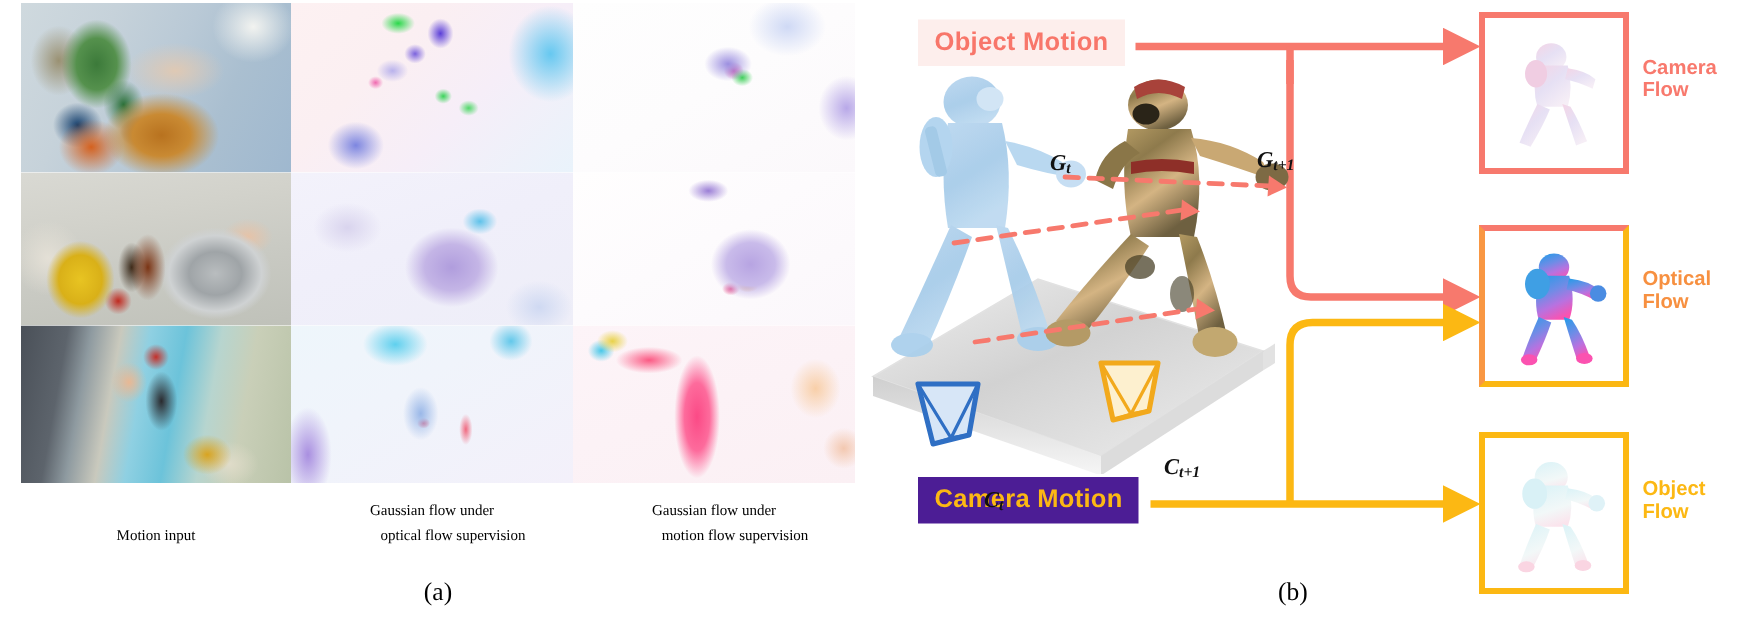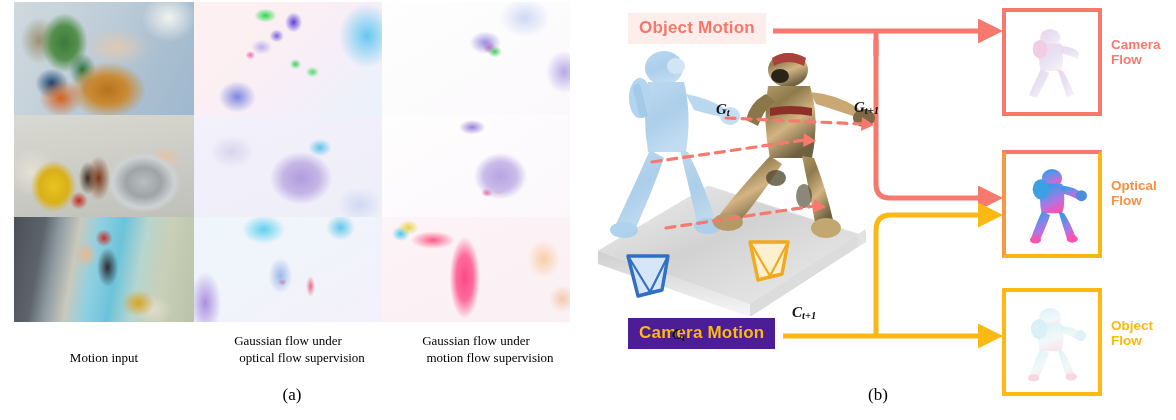--- a/index.html
+++ b/index.html
@@ -89,28 +89,28 @@
     radial-gradient(ellipse 20px 54px at 44% 58%, #fb4a86 0%, #fd6b9c 42%, rgba(253,107,156,0) 76%),
     radial-gradient(ellipse 30px 12px at 27% 22%, #fb5a84 0%, rgba(251,90,132,0) 74%),
     radial-gradient(ellipse 14px 10px at 14% 10%, #e8d24a 0%, rgba(232,210,74,0) 74%),
     radial-gradient(ellipse 12px 10px at 10% 16%, #4ac8e8 0%, rgba(74,200,232,0) 74%),
     radial-gradient(ellipse 22px 26px at 86% 40%, #f8cfa8 0%, rgba(248,207,168,0) 76%),
     radial-gradient(ellipse 18px 18px at 96% 78%, #f3c8b0 0%, rgba(243,200,176,0) 76%),
     linear-gradient(160deg,#fdf4f8 0%,#fcf2f6 48%,#fbf0f4 100%);}
 
   .captions{position:absolute;left:14px;top:332px;width:556px;
             display:grid;grid-template-columns:180px 188px 188px;}
-  .cap{text-align:center;font-size:13px;line-height:17px;color:#000;}
+  .cap{text-align:center;font-size:10px;line-height:17px;color:#000;}
   .cap .ln2 b{font-weight:normal;margin-left:28px;}
   .cap-single{padding-top:17px;}
   #label-a{position:absolute;left:14px;top:385px;width:556px;text-align:center;
            font-size:17px;color:#000;}
 
   
-  #panel-b{position:absolute;left:580px;top:0;width:596px;height:396px;}
+  #panel-b{position:absolute;left:564px;top:0;width:596px;height:396px;}
 
   .tag{position:absolute;font-family:"Liberation Sans",sans-serif;
        font-weight:bold;font-size:17px;letter-spacing:.2px;
        padding:5px 11px 6px 11px;white-space:nowrap;}
   #tag-object{left:48px;top:13px;color:#f8766a;background:#fdeeec;}
   #tag-camera{left:48px;top:318px;color:#fcb813;background:#4c1d95;}
 
   
   #wires{position:absolute;left:0;top:0;width:596px;height:420px;}
 

